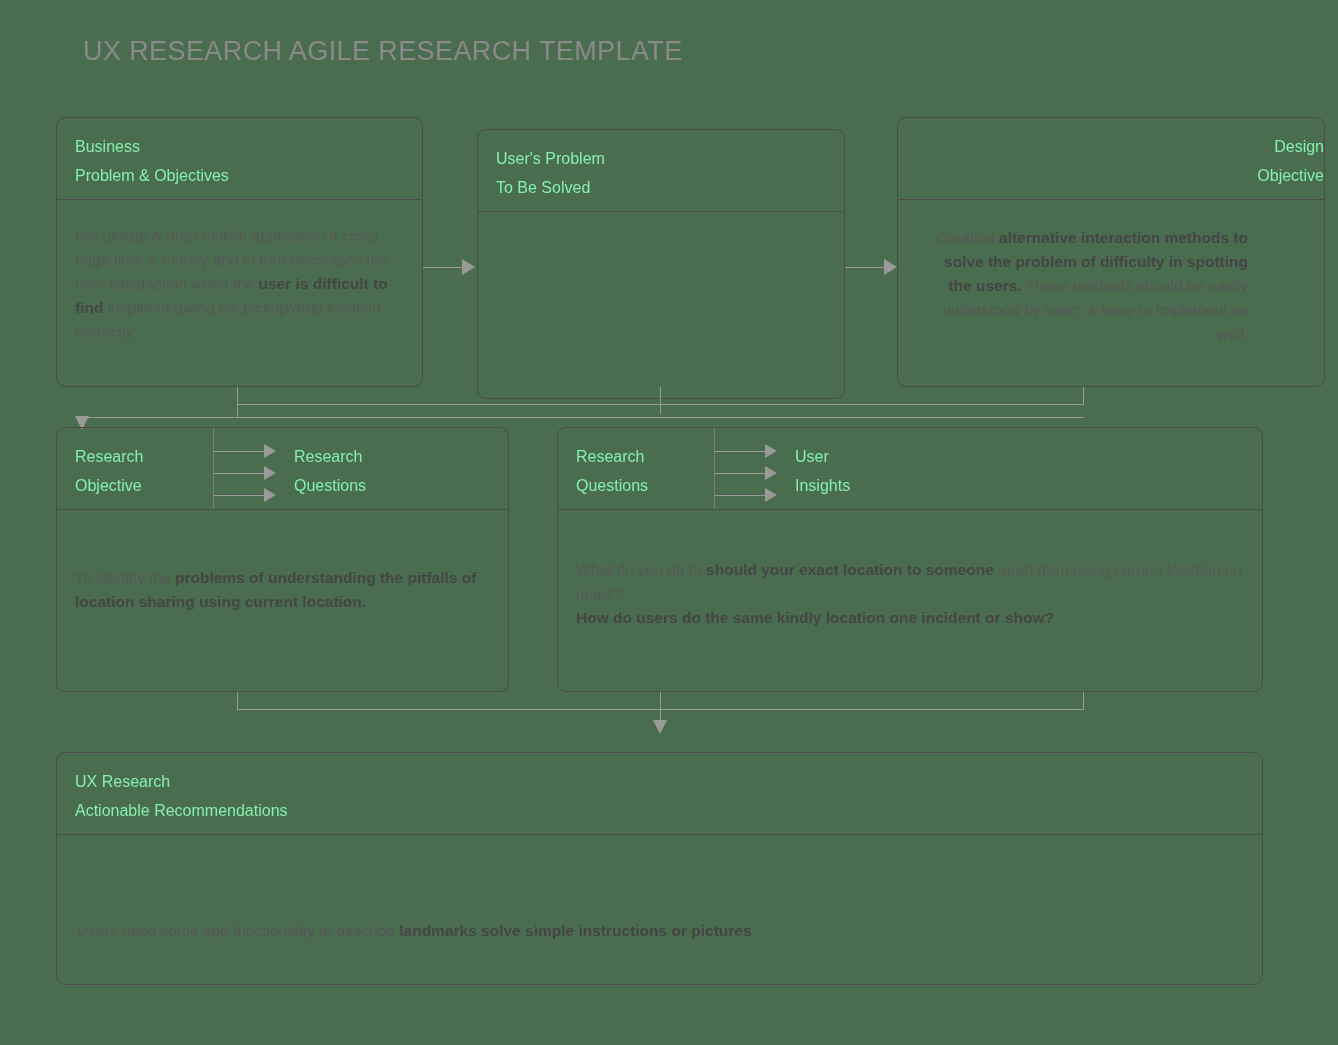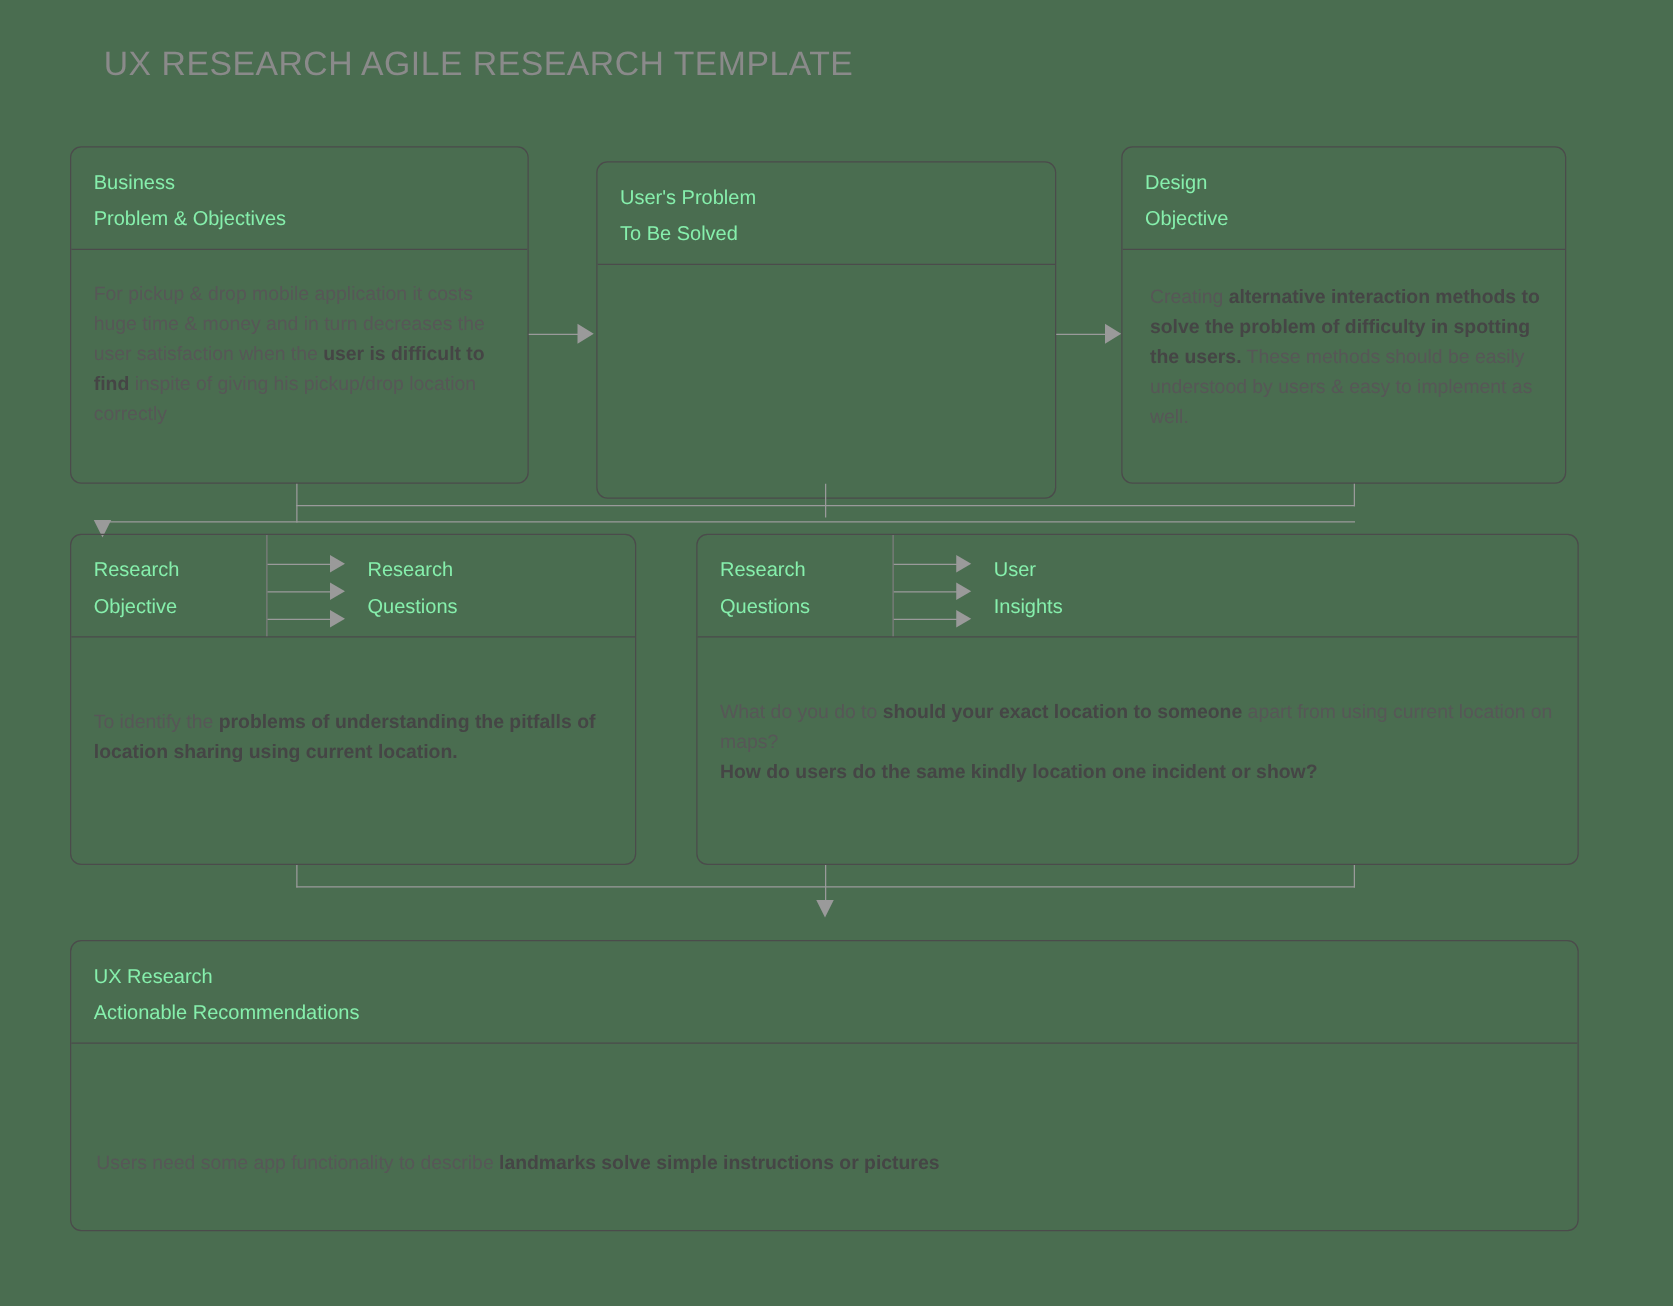--- a/index.html
+++ b/index.html
@@ -172,21 +172,21 @@
   <div class="card" style="left:477px; top:117px; width:368px; height:270px;margin-top:12px;">
     <div class="card-head">
       <div class="htext">User's Problem
 To Be Solved</div>
     </div>
   </div>
 
   <div class="h-line" style="left:845px; top:267px; width:42px;"></div>
   <div class="arrow-right" style="left:884px; top:259px;"></div>
 
-  <div class="card" style="left:897px; top:117px; width:356px; height:270px;">
+  <div class="card" style="left:897px; top:117px; width:428px; height:270px;text-align:right;">
     <div class="card-head">
       <div class="htext">Design
 Objective</div>
     </div>
     <div class="card-body">
       <div class="body-text" style="left:22px; top:26px; width:328px;"><span class="lt">Creating </span><b>alternative interaction methods to solve the problem of difficulty in spotting the users.</b><span class="lt"> These methods should be easily understood by users &amp; easy to implement as well.</span></div>
     </div>
   </div>
 
   <div class="v-line" style="left:660px; top:387px; height:27px;"></div>

